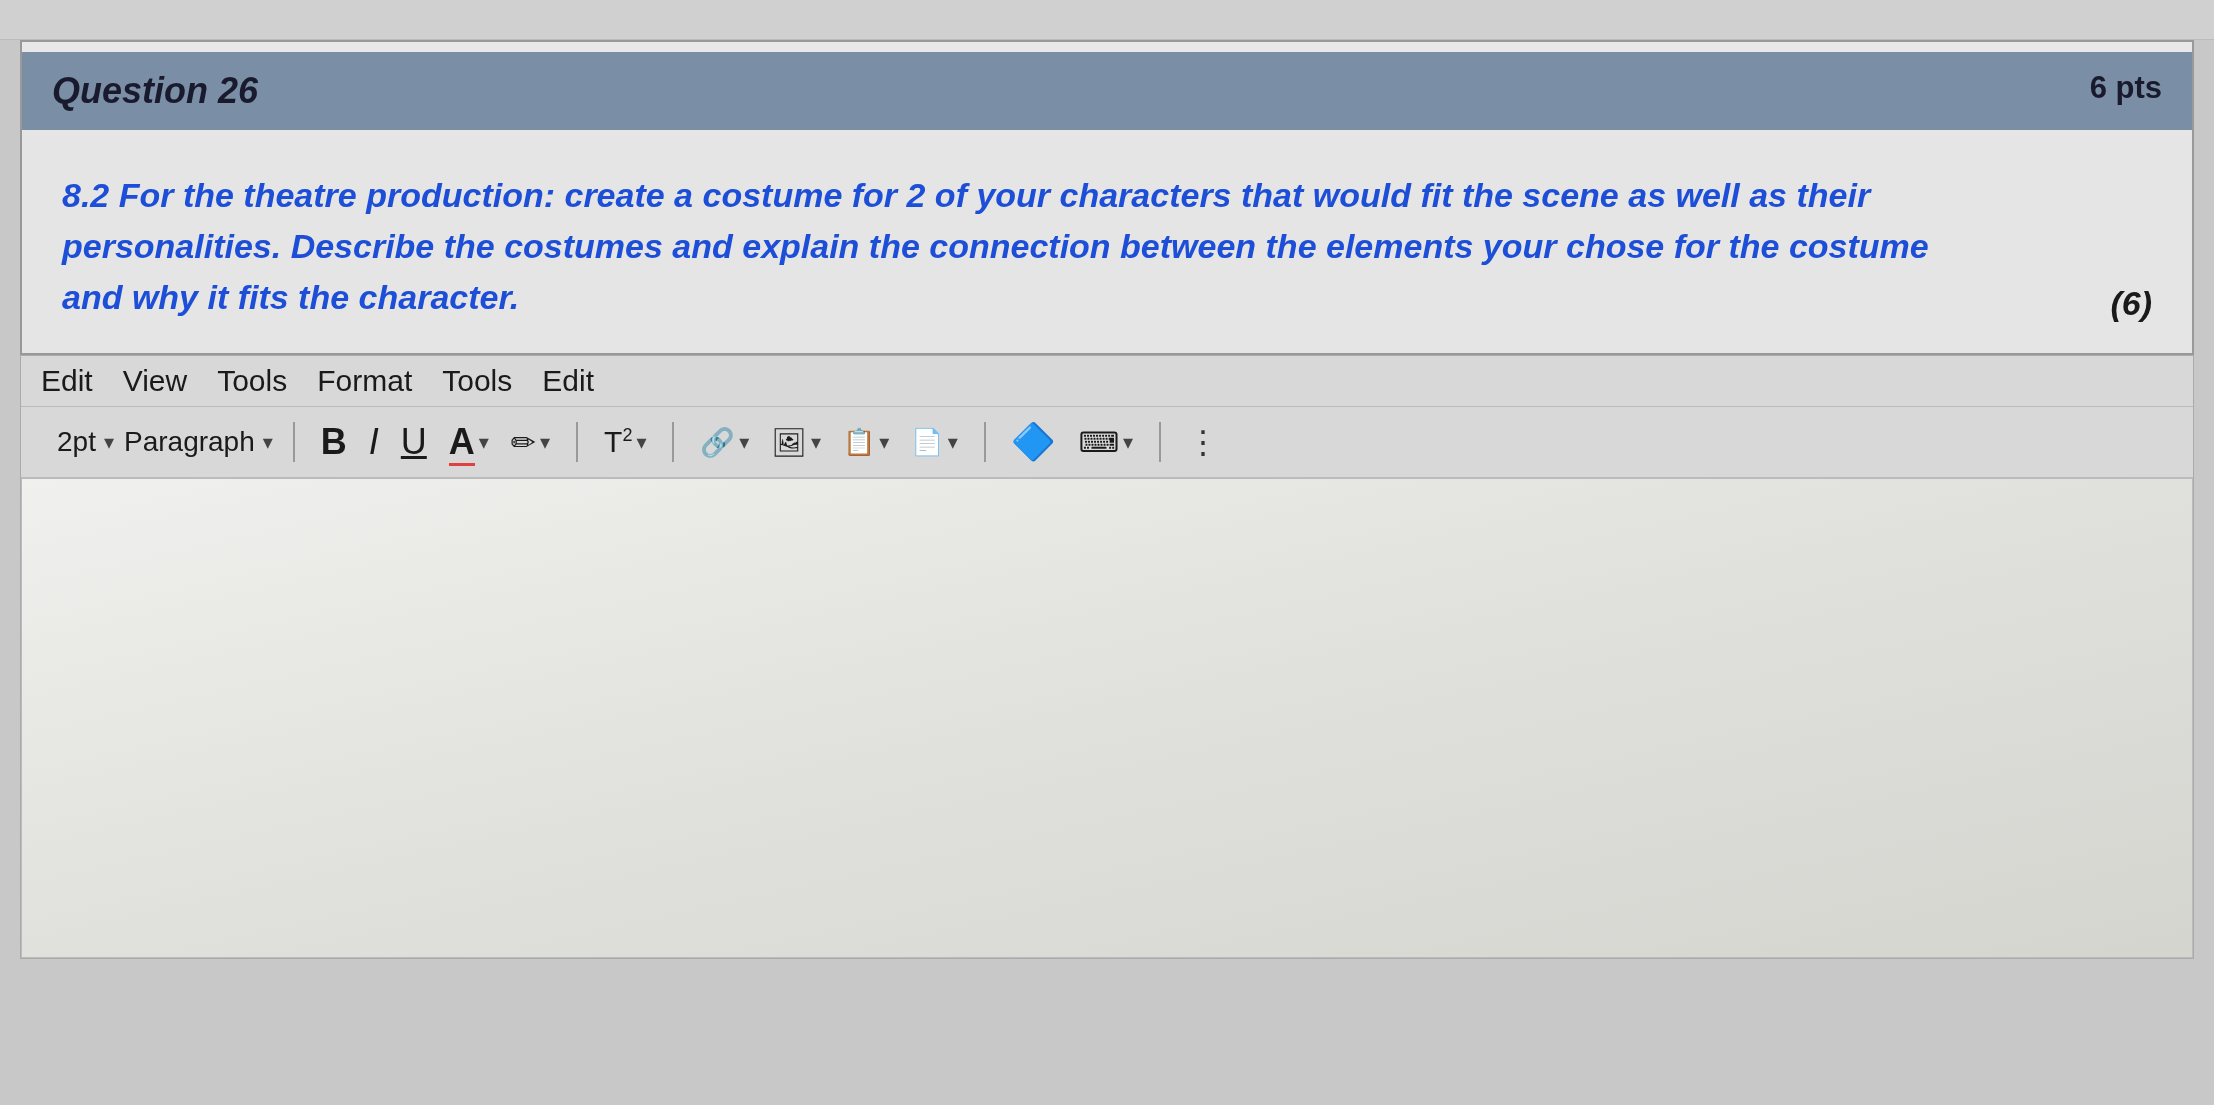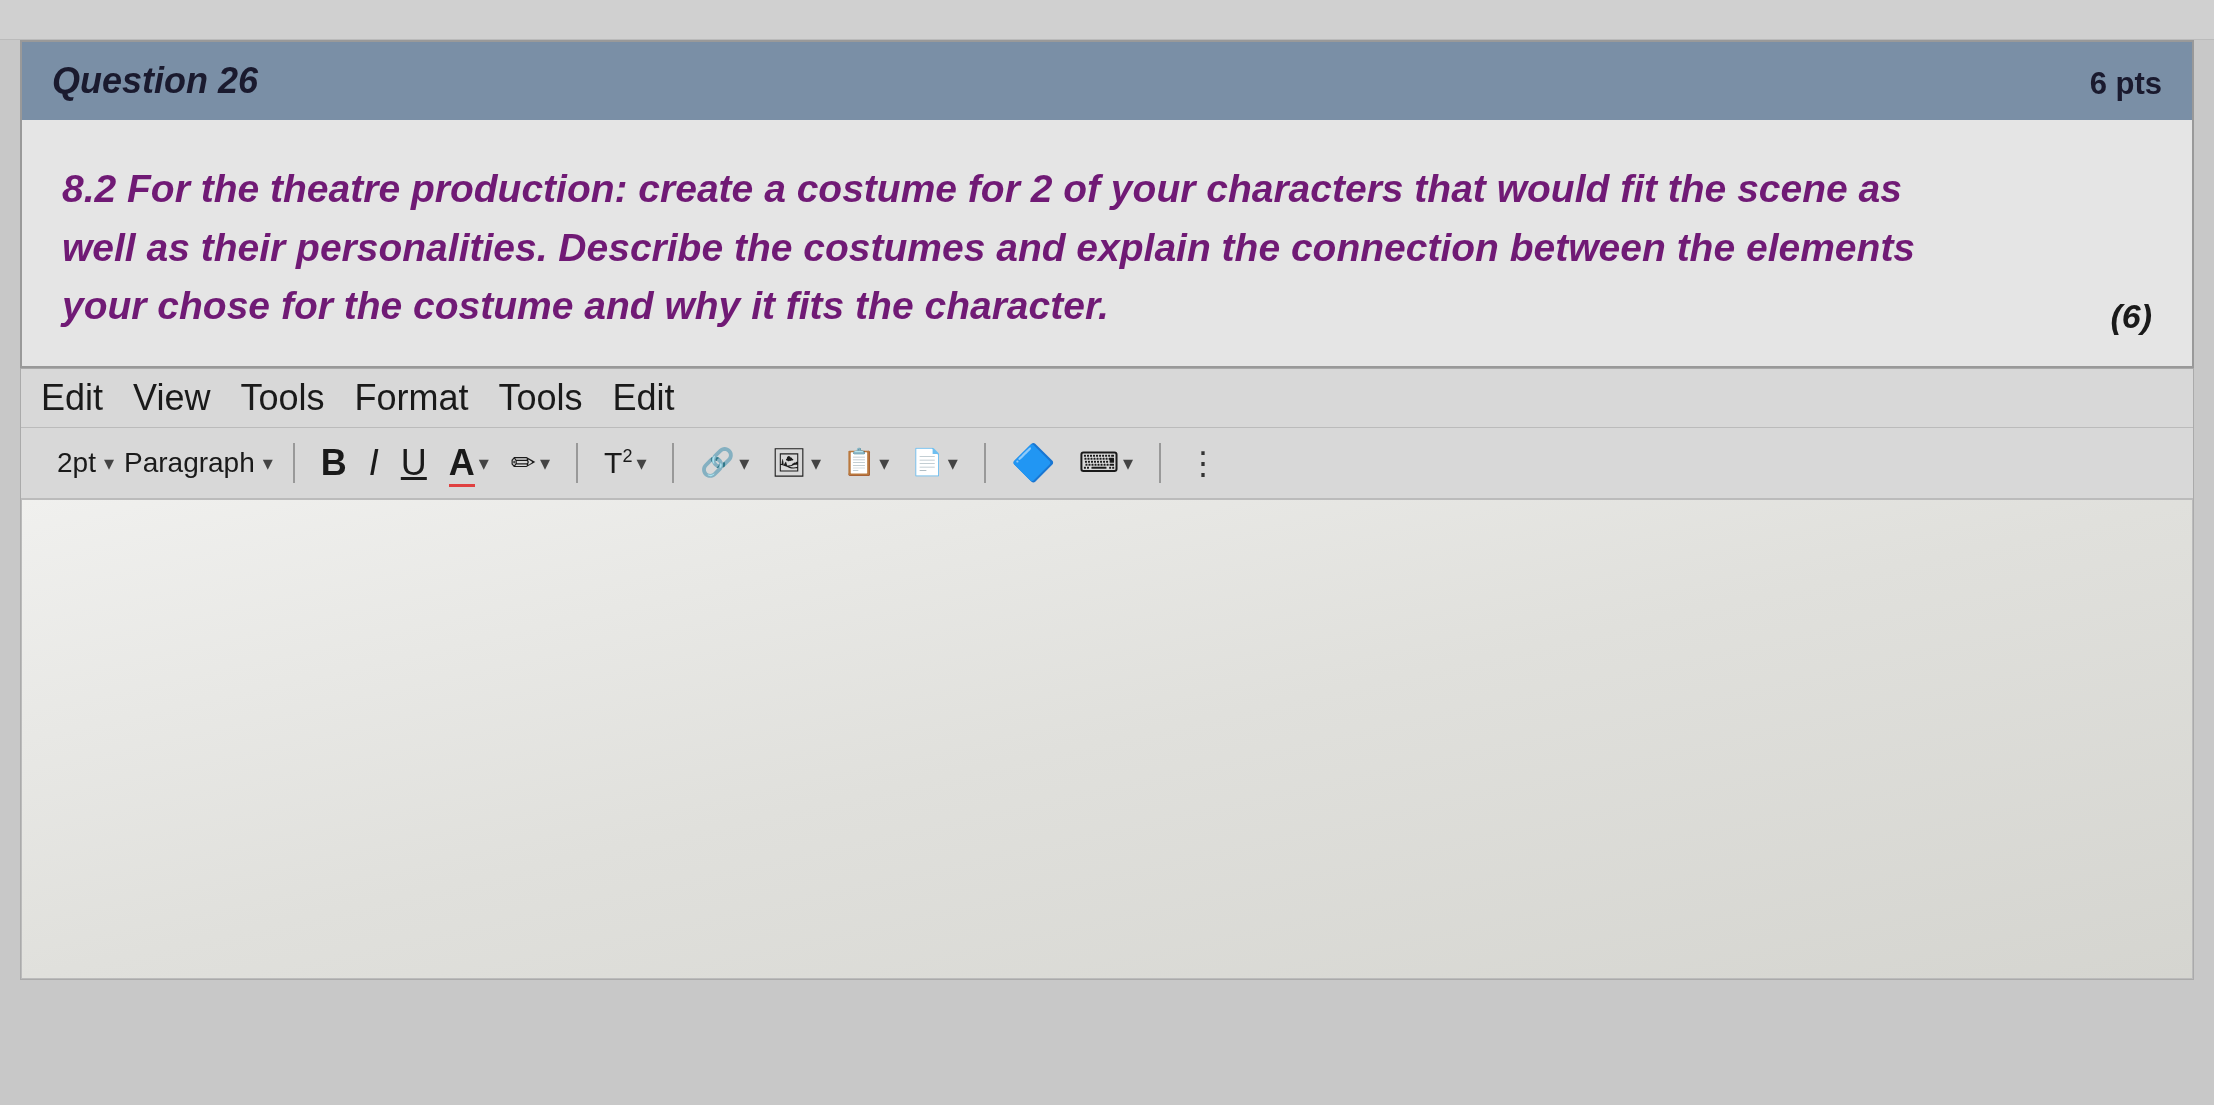--- a/index.html
+++ b/index.html
@@ -28,21 +28,22 @@
       margin: 0 20px;
       border: 2px solid #999;
       background: #e8e8e8;
     }
 
     .question-header {
       background: #7a8fa6;
       padding: 18px 30px;
       display: flex;
       justify-content: space-between;
-      align-items: flex-end;
+      align-items: flex-start;
+      margin-top: 10px;
     }
 
     .question-title {
       font-size: 36px;
       font-style: italic;
       font-weight: bold;
       color: #1a1a2e;
     }
 
     .question-pts {
@@ -51,24 +52,24 @@
       color: #1a1a2e;
     }
 
     .question-body {
       padding: 40px 40px 30px 40px;
       background: #e5e5e5;
       position: relative;
     }
 
     .question-text {
-      font-size: 39px;
+      font-size: 34px;
       font-style: italic;
       font-weight: bold;
-      color: #701a75;
+      color: #1d4ed8;
       line-height: 1.5;
       max-width: 1900px;
     }
 
     .question-points-inline {
       font-size: 34px;
       font-style: italic;
       font-weight: bold;
       color: #1a1a1a;
       position: absolute;
@@ -85,21 +86,21 @@
     .menu-bar {
       display: flex;
       align-items: center;
       padding: 8px 20px;
       background: #d8d8d8;
       border-bottom: 1px solid #bbb;
       gap: 30px;
     }
 
     .menu-item {
-      font-size: 36px;
+      font-size: 30px;
       color: #1a1a1a;
       cursor: pointer;
       font-family: Arial, sans-serif;
     }
 
     .toolbar {
       display: flex;
       align-items: center;
       padding: 10px 36px;
       background: #d8d8d8;

